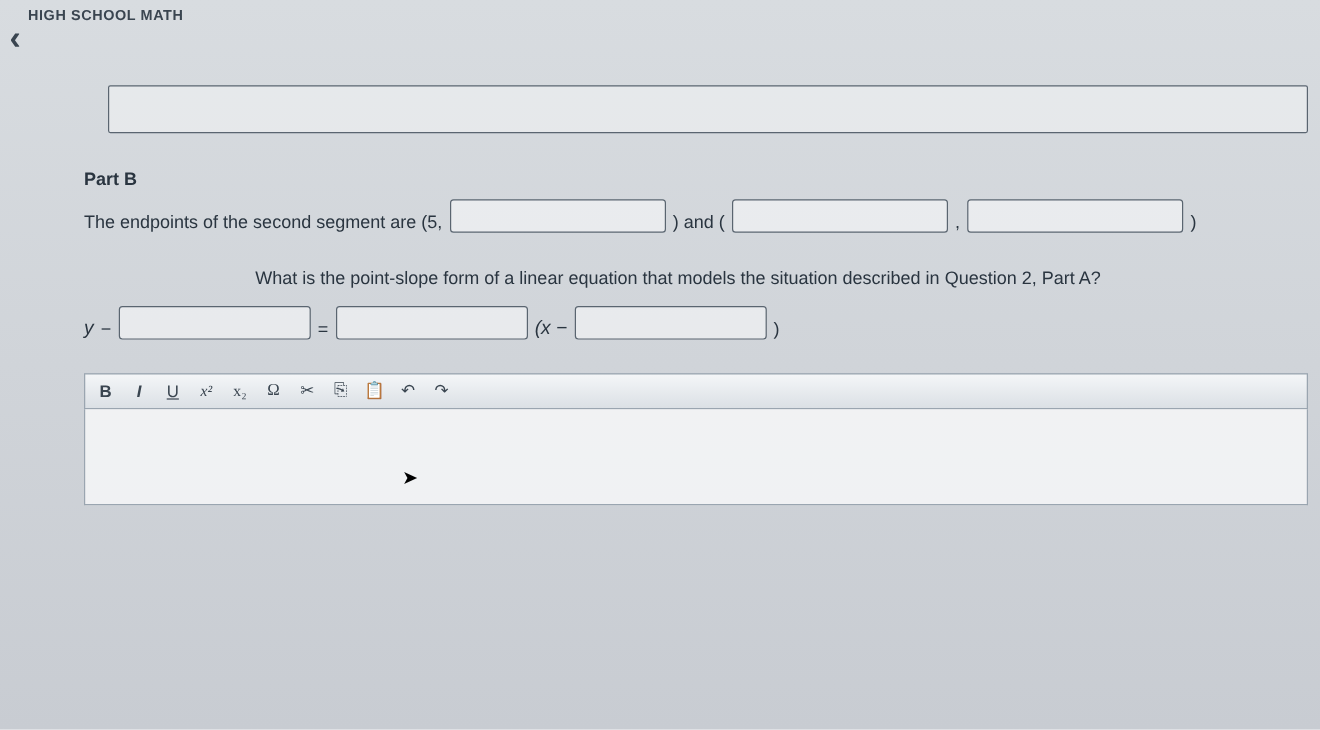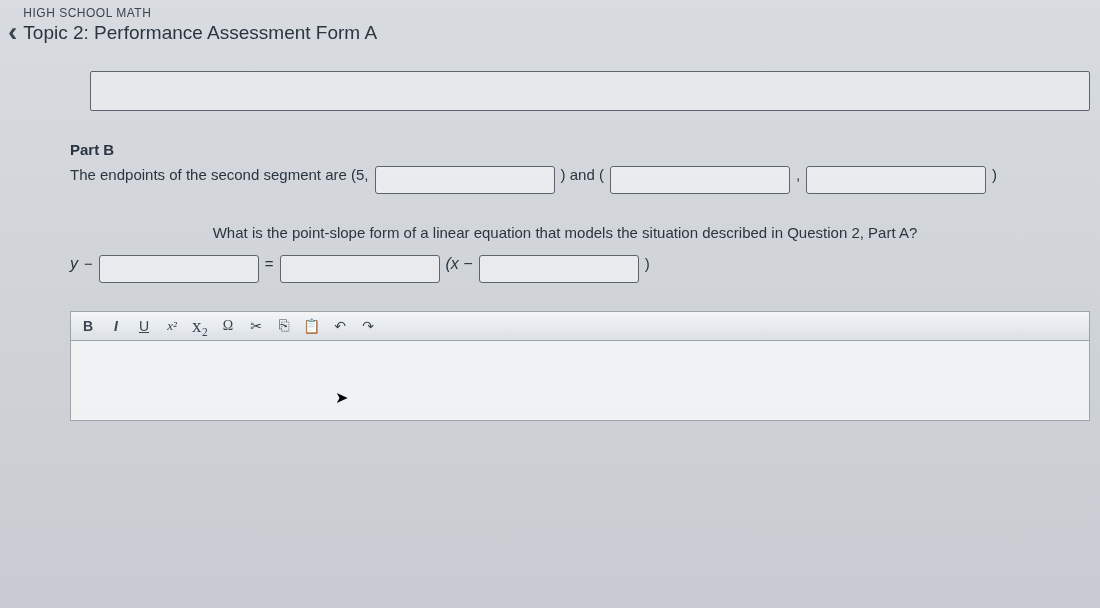--- a/index.html
+++ b/index.html
@@ -28,21 +28,21 @@
       line-height: 1.4;
       margin-top: 6px;
       cursor: pointer;
     }
     .header-text {
       display: flex;
       flex-direction: column;
     }
     .course-label {
       font-size: 12px;
-      font-weight: normal;
+      font-weight: bold;
       color: #3a4550;
       letter-spacing: 0.5px;
     }
     .topic-title {
       font-size: 19px;
       color: #2a3540;
       margin-top: 2px;
     }
     .content {
       padding: 10px 40px 0 70px;
@@ -70,21 +70,21 @@
       margin-bottom: 8px;
     }
     .part-prompt {
       font-size: 15px;
       color: #2a3540;
       line-height: 1.4;
       text-align: center;
     }
     .inline-row {
       display: flex;
-      align-items: flex-start;
+      align-items: flex-end;
       flex-wrap: wrap;
       gap: 6px;
       font-size: 15px;
       color: #2a3540;
     }
     .text-input {
       height: 28px;
       border: 1px solid #5a6570;
       border-radius: 3px;
       background: rgba(255,255,255,0.5);
@@ -120,21 +120,21 @@
       font-size: 14px;
       color: #3a4550;
       cursor: pointer;
       border-radius: 2px;
       font-family: 'Times New Roman', serif;
     }
     .tb-bold { font-weight: bold; font-family: Arial; }
     .tb-italic { font-style: italic; font-family: Arial; font-weight: bold; }
     .tb-under { text-decoration: underline; font-family: Arial; }
     .tb-sup { font-size: 13px; font-style: italic; }
-    .tb-sub { font-size: 19px; }
+    .tb-sub { font-size: 13px; }
     .editor-body {
       width: 1020px;
       height: 80px;
       border: 1px solid #9aa5b0;
       border-top: none;
       background: rgba(255,255,255,0.7);
       padding: 6px;
       font-size: 14px;
     }
     .cursor-arrow {
@@ -146,21 +146,20 @@
       pointer-events: none;
     }
   </style>
 </head>
 <body>
 
 <div class="header">
   <div class="back-chevron">‹</div>
   <div class="header-text">
     <div class="course-label">HIGH SCHOOL MATH</div>
-    <div class="topic-title">Topic 2: Performance Assessment Form A</div>
   </div>
 </div>
 
 <div class="content">
 
   <div class="top-input-row">
     <input type="text" class="wide-input" style="">
   </div>
 
   <div class="part">

